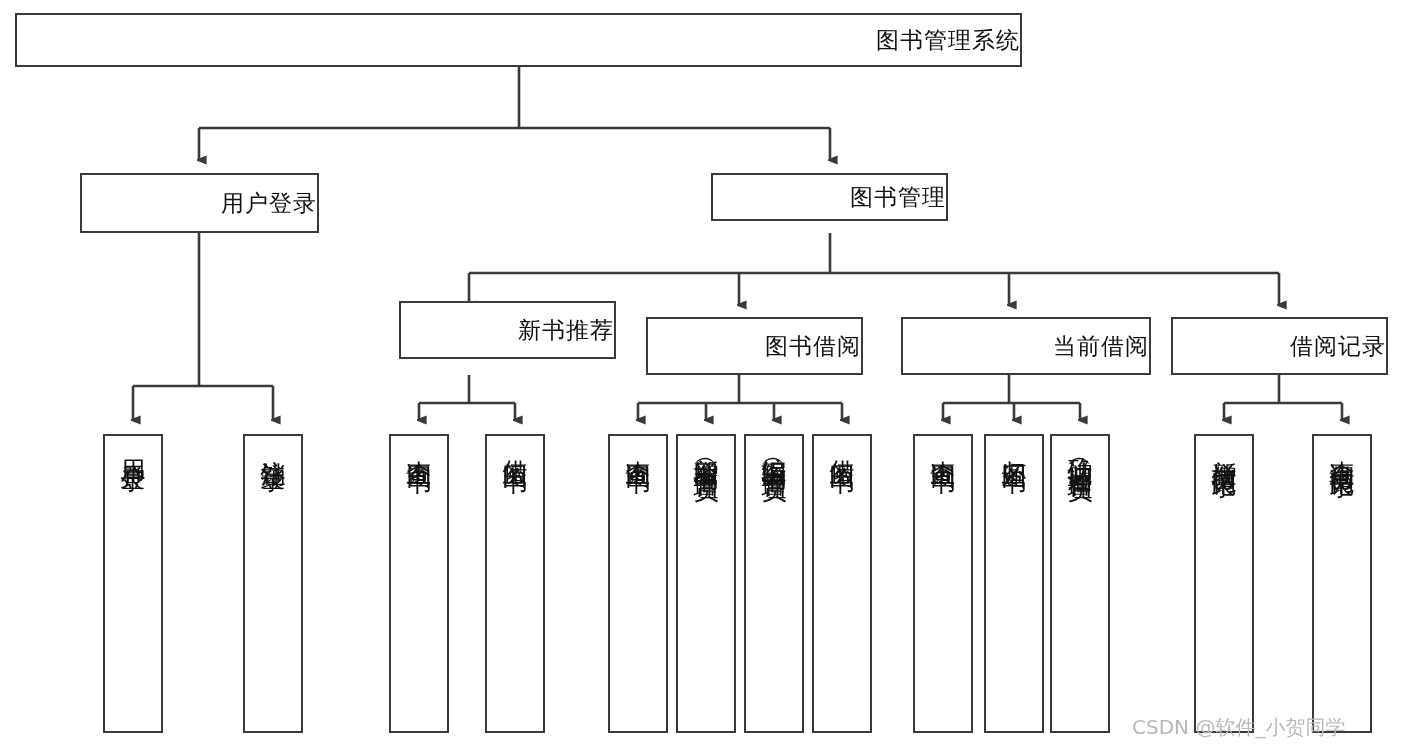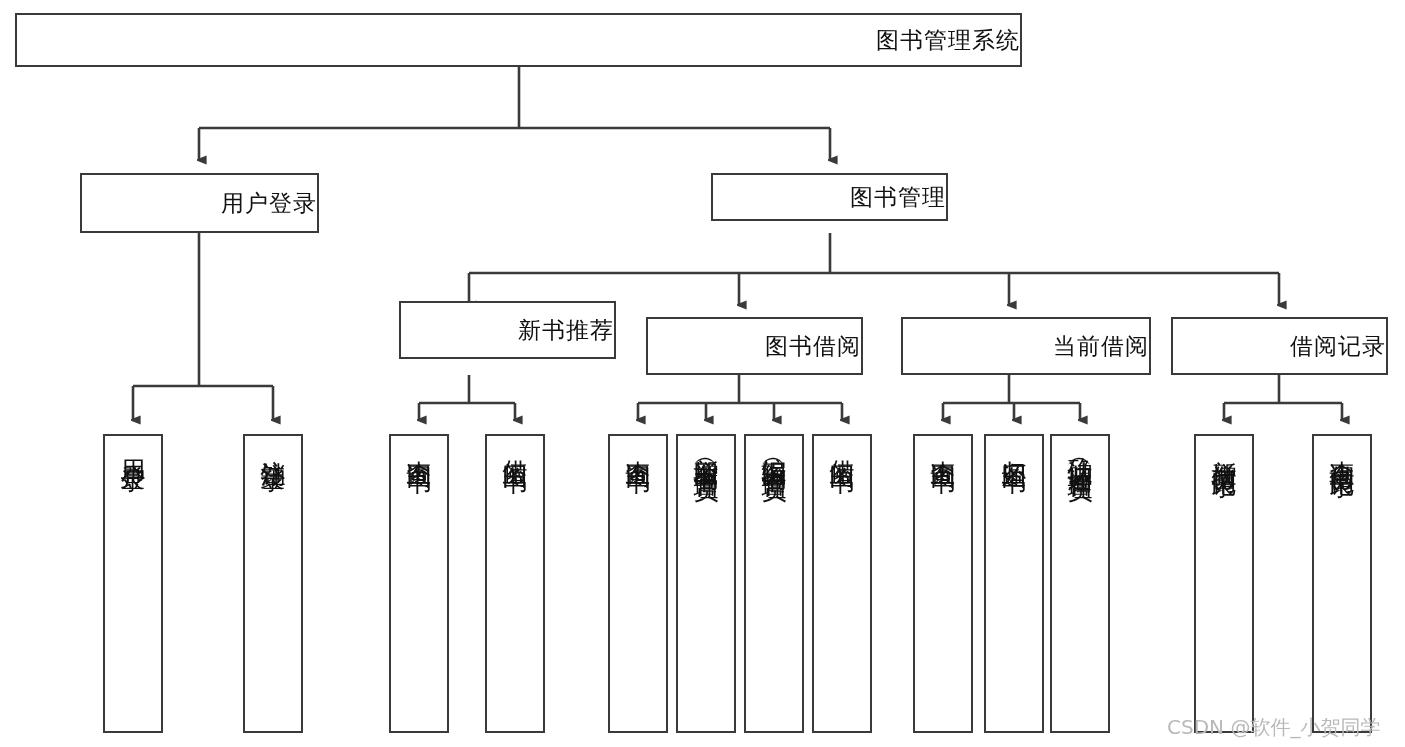--- a/index.html
+++ b/index.html
@@ -168,15 +168,15 @@
     <span class="v-label">确认归还（管理员）</span>
   </div>
 
   <div class="node-box leaf" style="left:1194px;top:434px;width:60px;height:299px;">
     <span class="v-label">新增借阅记录</span>
   </div>
   <div class="node-box leaf" style="left:1312px;top:434px;width:60px;height:299px;">
     <span class="v-label">查询借阅记录</span>
   </div>
 
-  <div class="watermark" style="left:1132px;top:714px;margin-left:35px;">CSDN @软件_小贺同学</div>
+  <div class="watermark" style="left:1132px;top:714px;">CSDN @软件_小贺同学</div>
 
 </div>
 
 </body></html>

